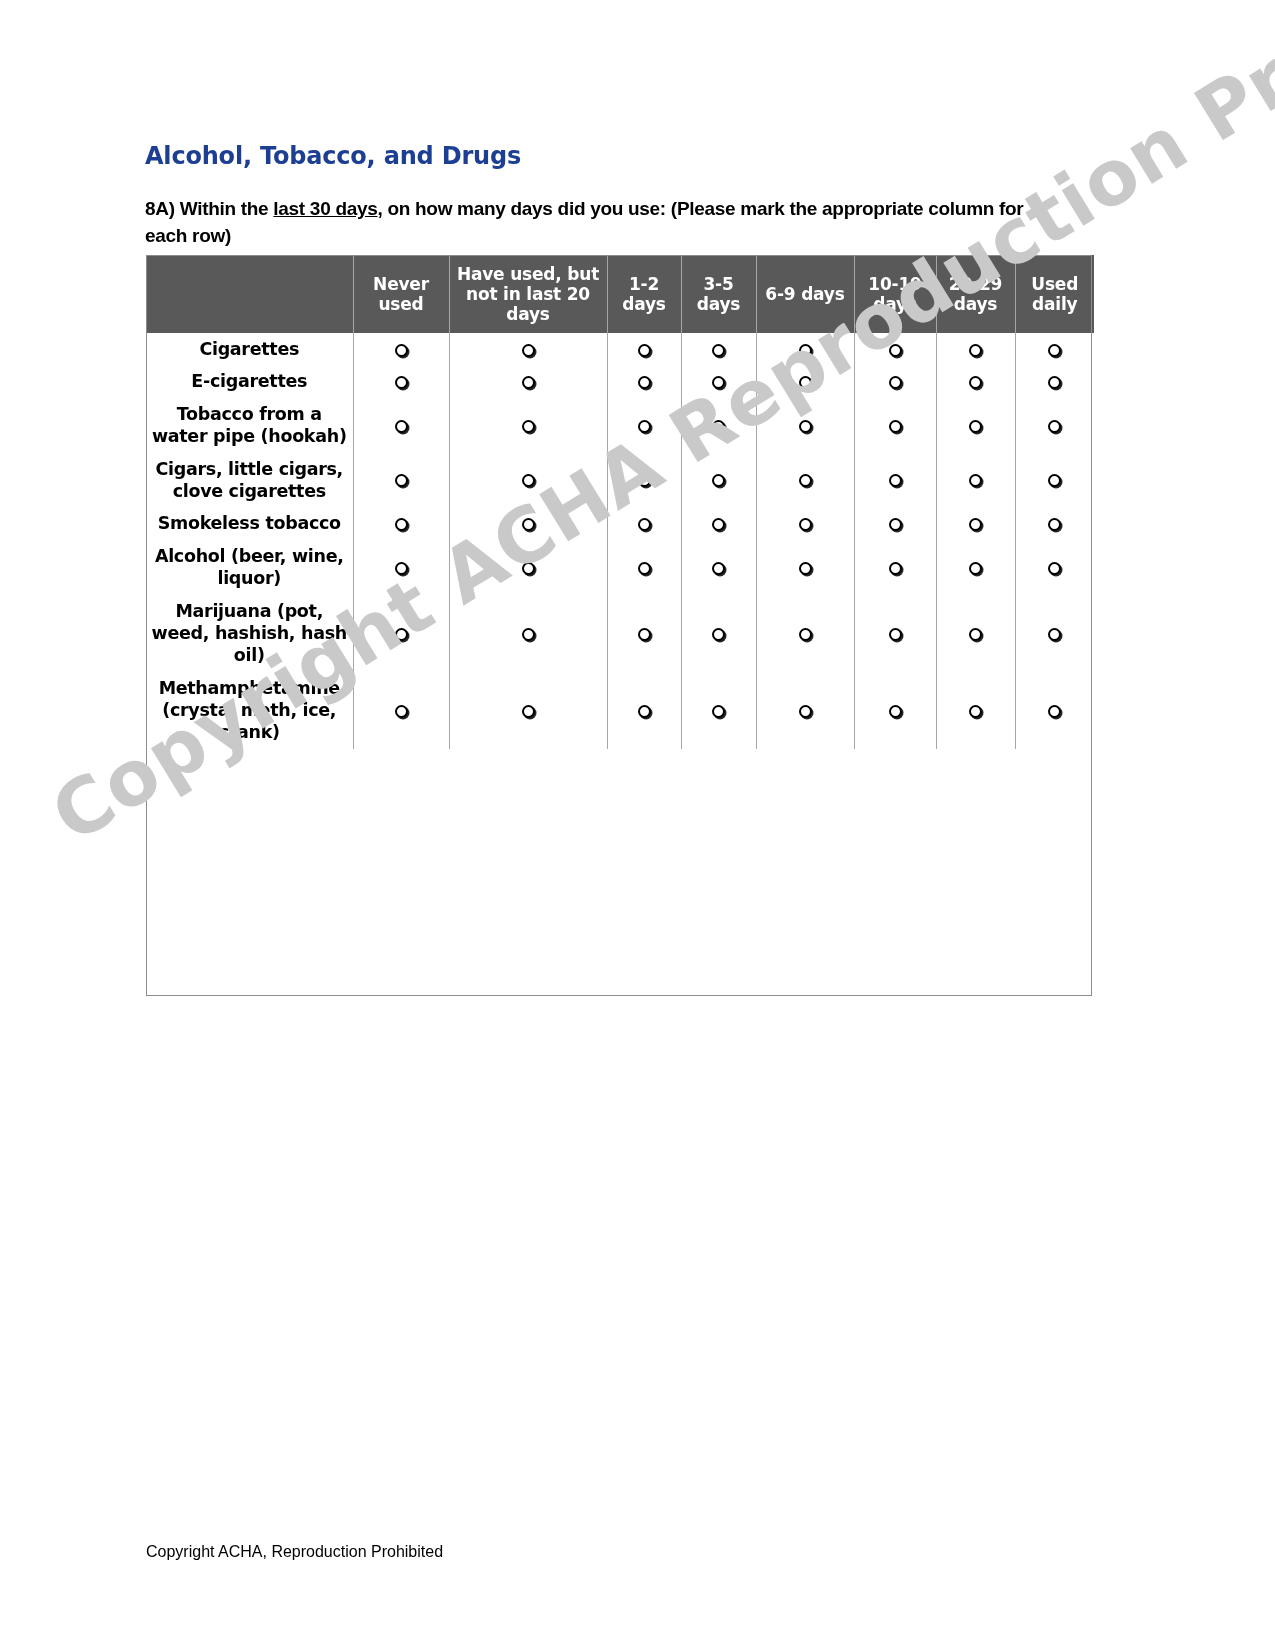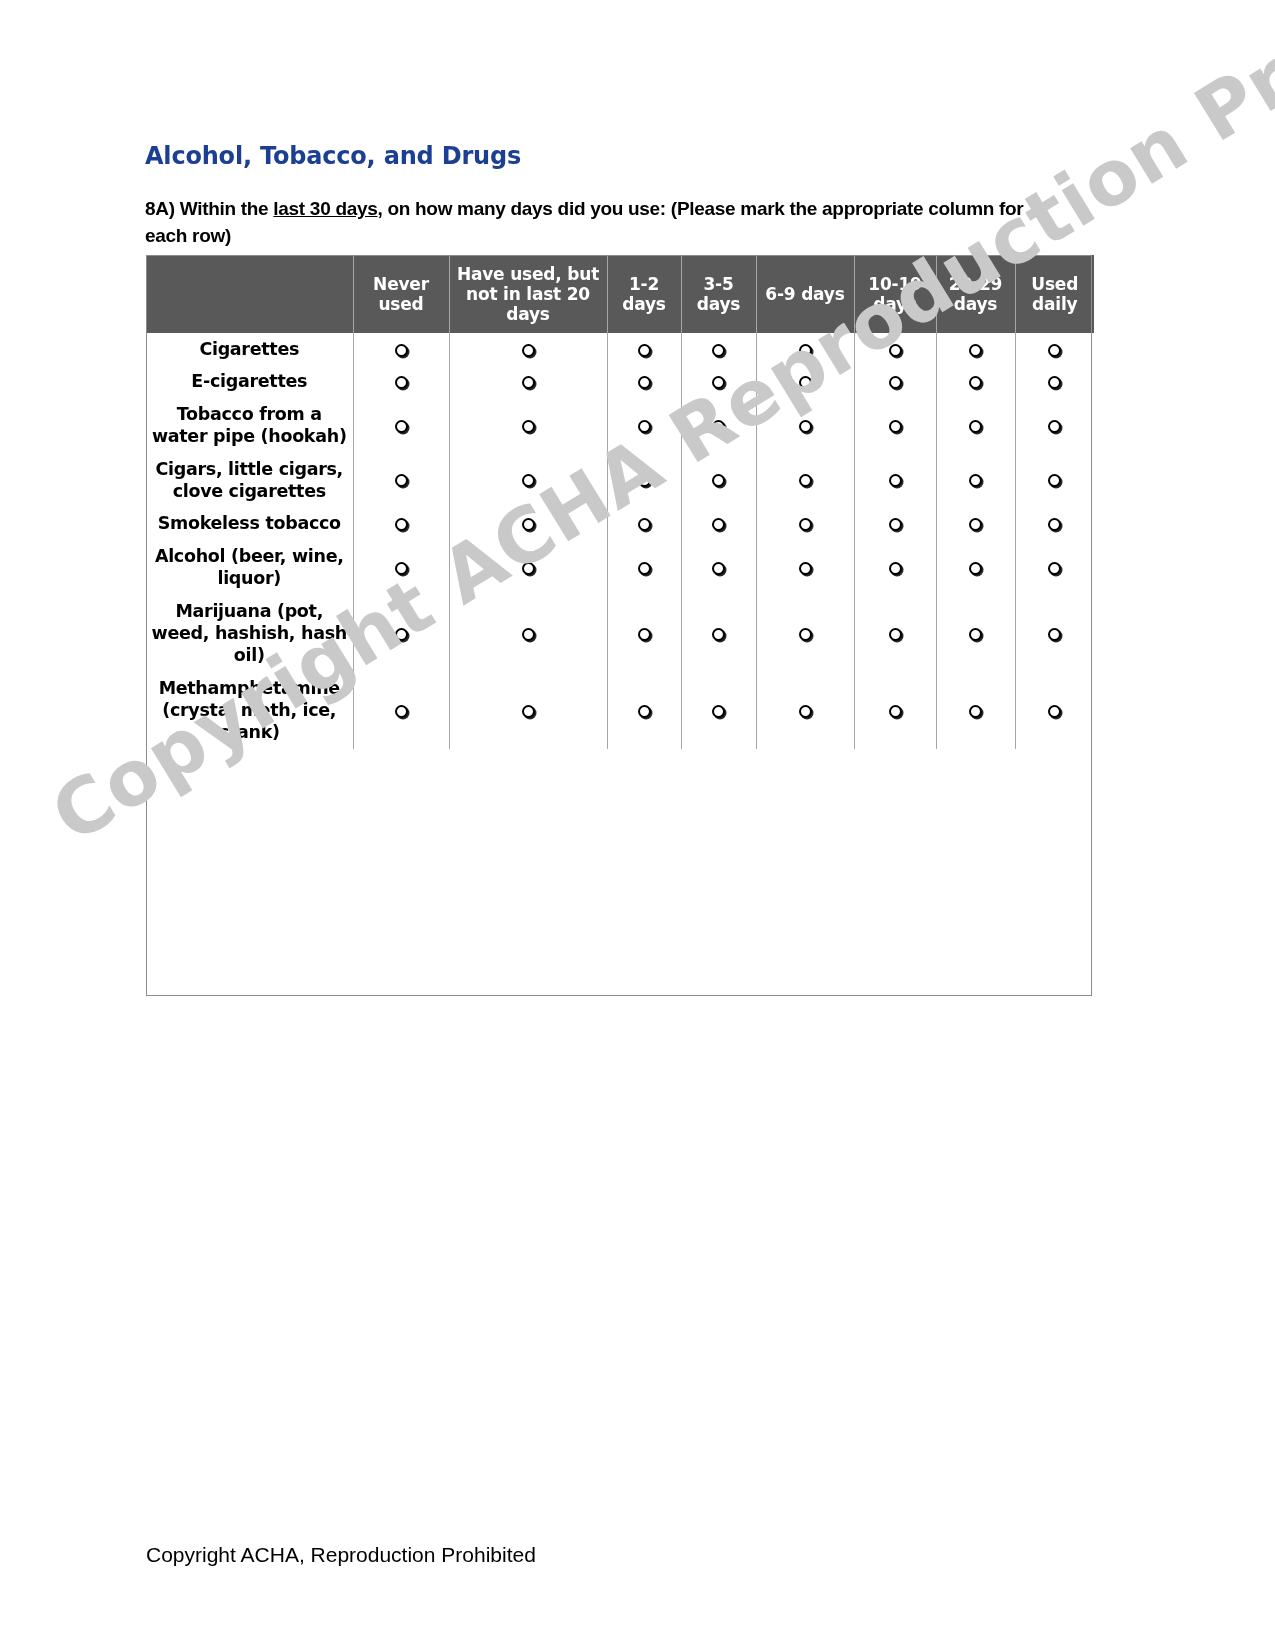--- a/index.html
+++ b/index.html
@@ -157,21 +157,21 @@
     vertical-align: middle;
   }
 
   
   .footer {
     position: absolute;
     left: 146px;
     top: 1543px;
     font-family: "Liberation Sans", sans-serif;
     font-weight: normal;
-    font-size: 21px;
+    font-size: 16px;
     color: #000000;
     z-index: 6;
   }
 
   
   col.c-label  { width: 207px; }
   col.c-never  { width: 96px;  }
   col.c-haveused { width: 158px; }
   col.c-d12    { width: 74px; }
   col.c-d35    { width: 75px; }

